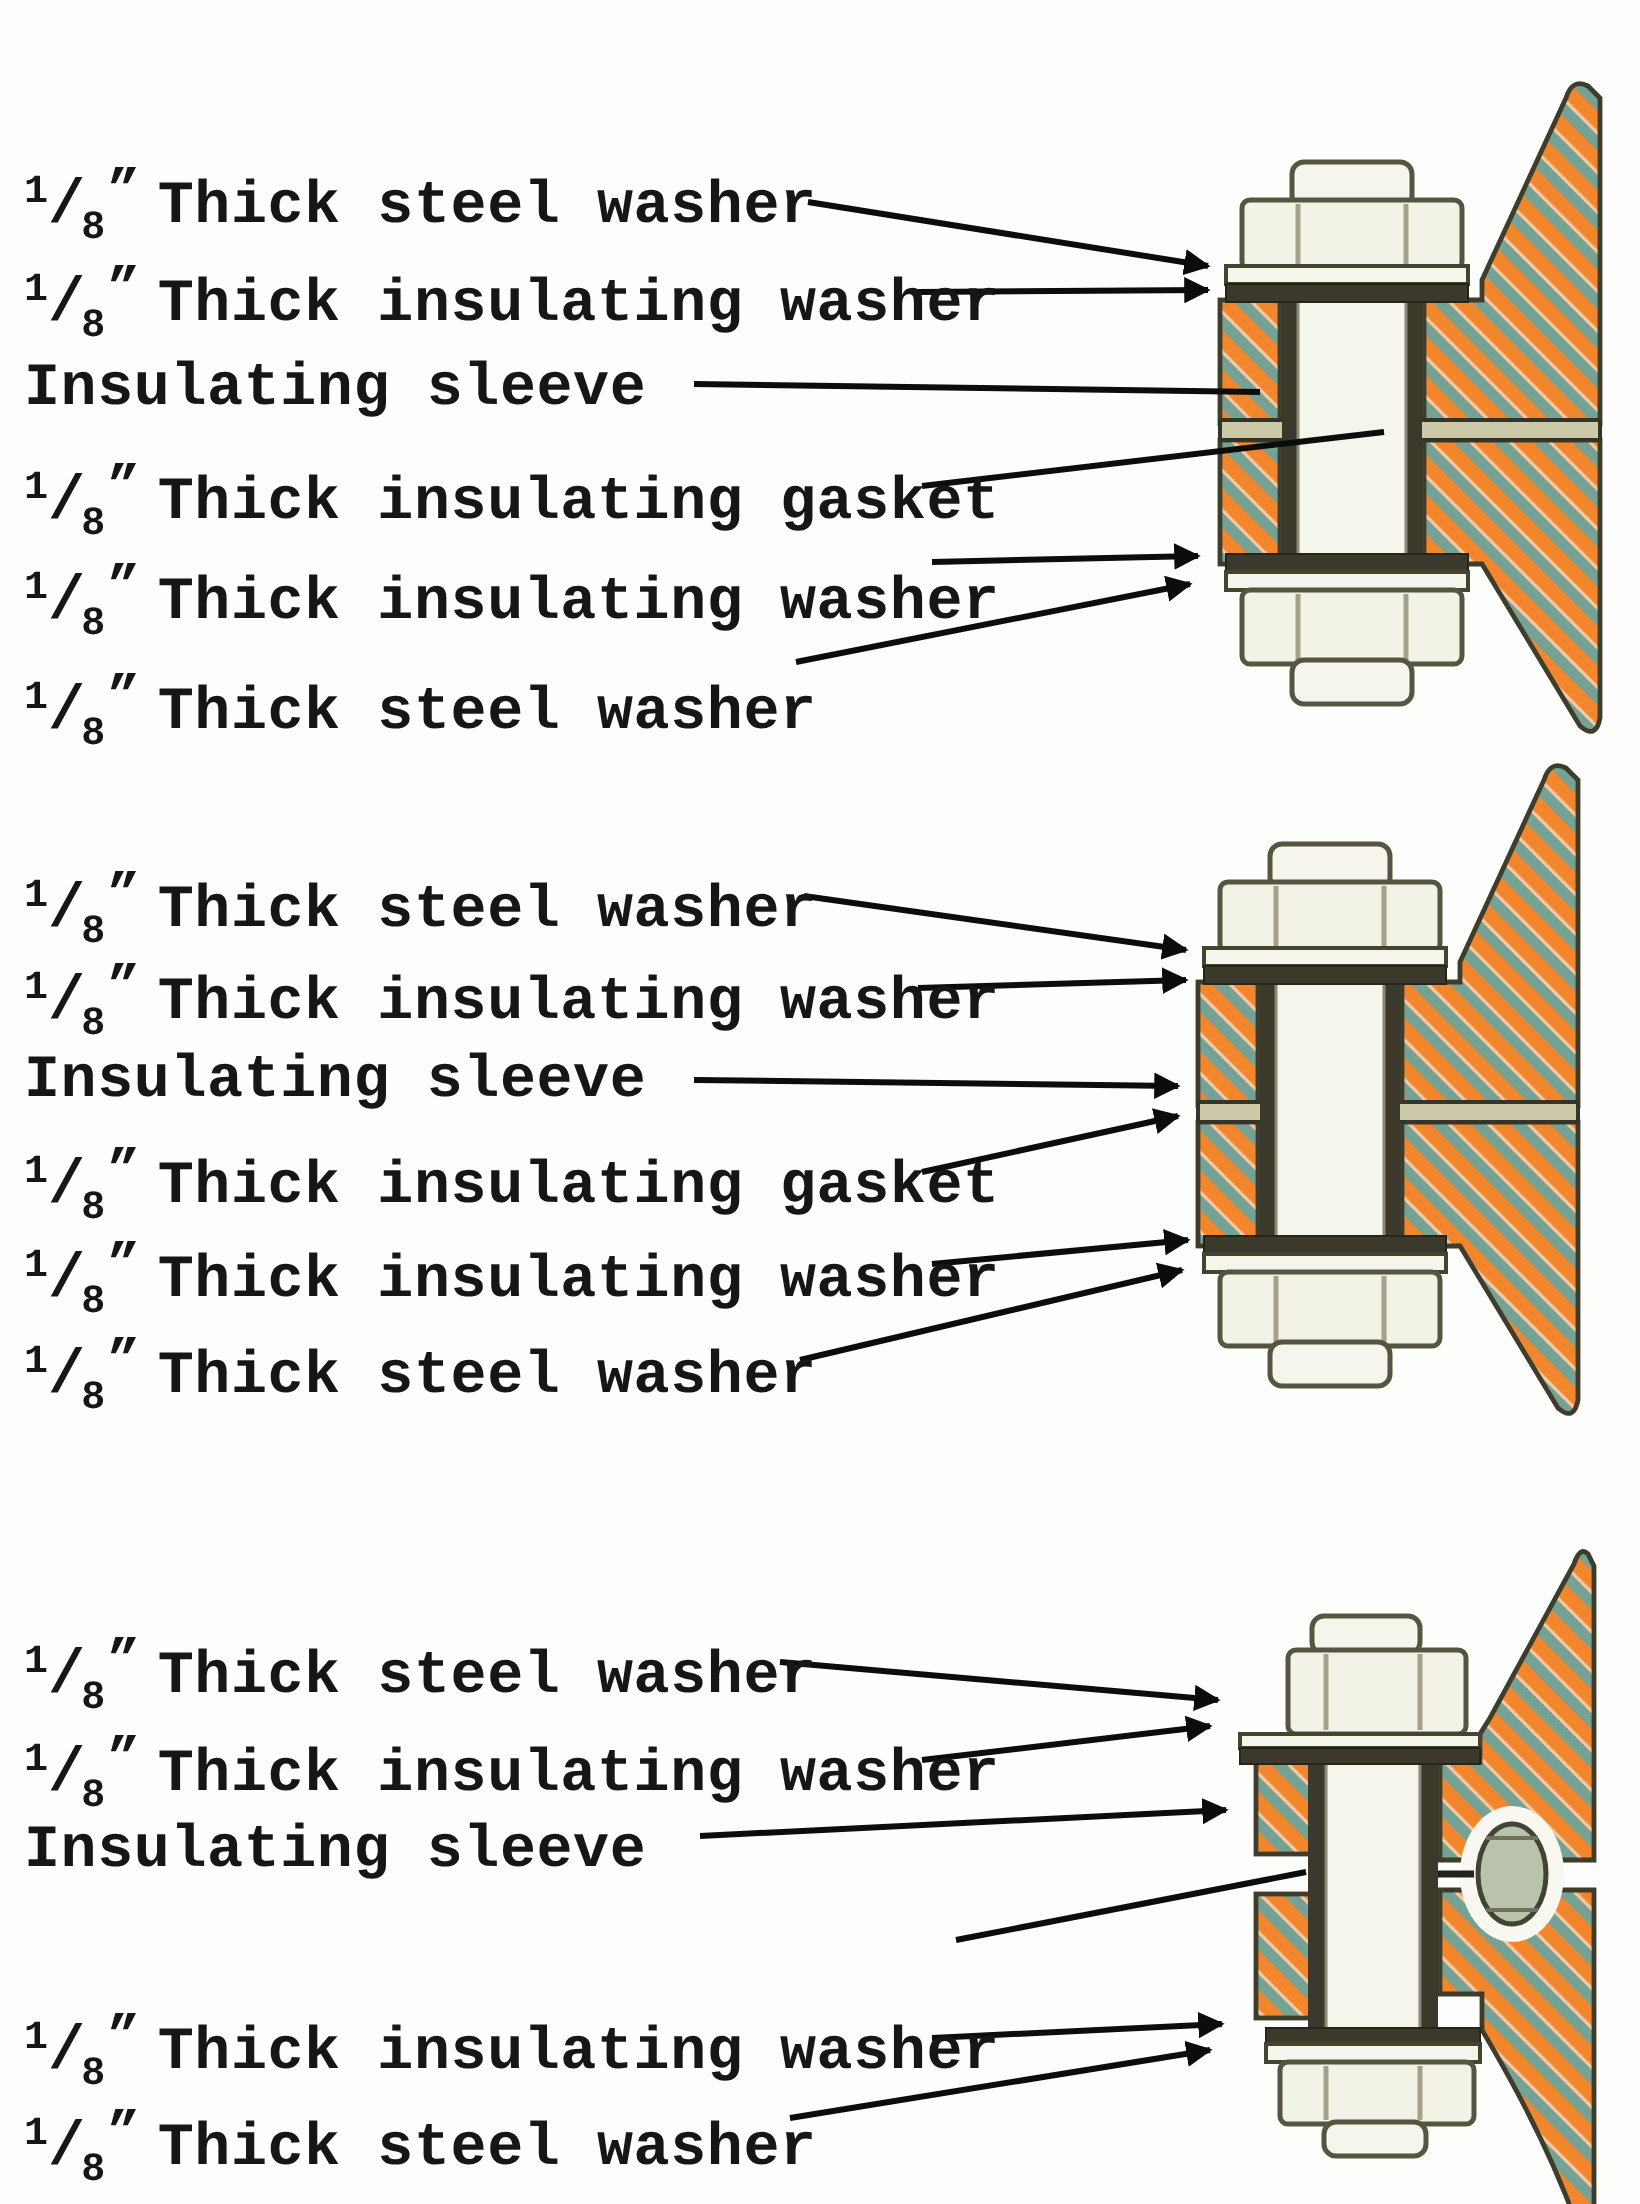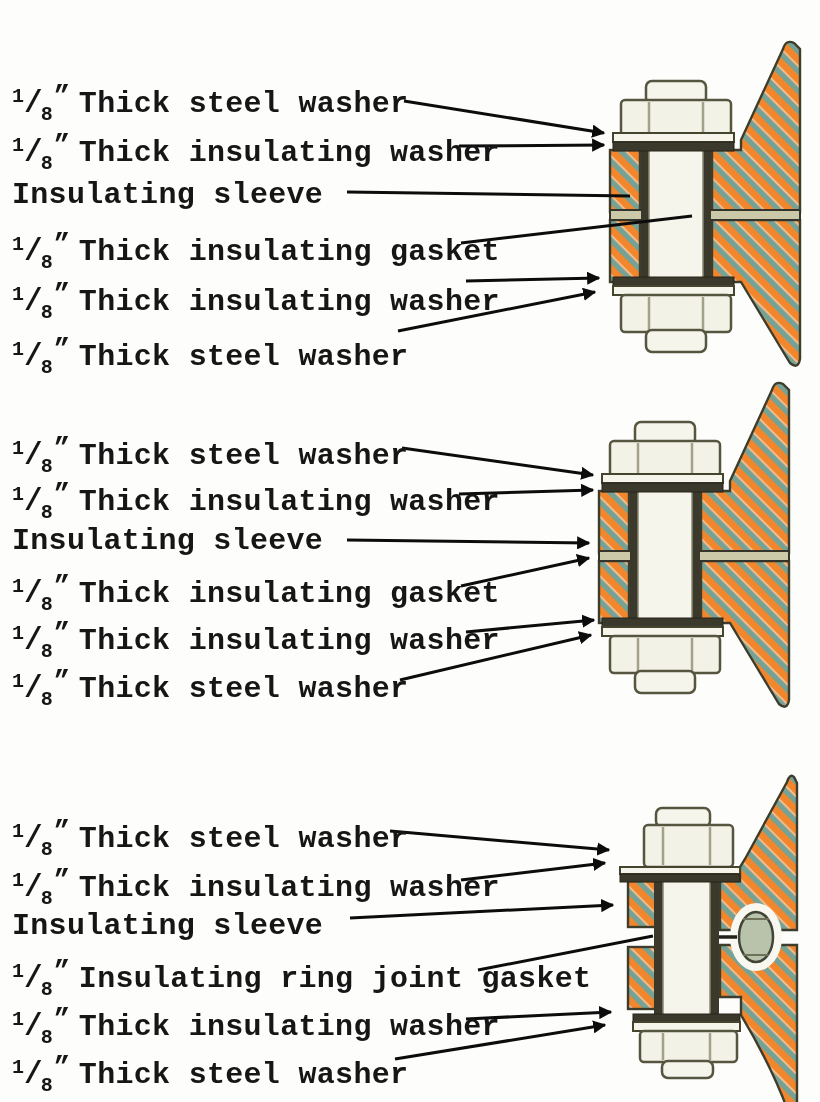--- a/index.html
+++ b/index.html
@@ -143,23 +143,20 @@
 
   <div class="lbl" style="top:786px">
     <span class="frac"><sup>1</sup><span class="sl">/</span><sub>8</sub></span><span class="qt">”</span><span class="txt">Thick steel washer</span>
   </div>
   <div class="lbl" style="top:835px">
     <span class="frac"><sup>1</sup><span class="sl">/</span><sub>8</sub></span><span class="qt">”</span><span class="txt">Thick insulating washer</span>
   </div>
   <div class="lbl" style="top:880px">
     <span class="txt" style="margin-left:0">Insulating sleeve</span>
   </div>
-  <div class="lbl" style="top:926px">
-    <span class="frac"><sup>1</sup><span class="sl">/</span><sub>8</sub></span><span class="qt">”</span><span class="txt">Insulating ring joint gasket</span>
-  </div>
   <div class="lbl" style="top:974px">
     <span class="frac"><sup>1</sup><span class="sl">/</span><sub>8</sub></span><span class="qt">”</span><span class="txt">Thick insulating washer</span>
   </div>
   <div class="lbl" style="top:1022px">
     <span class="frac"><sup>1</sup><span class="sl">/</span><sub>8</sub></span><span class="qt">”</span><span class="txt">Thick steel washer</span>
   </div>
 
 </div>
 
 </body></html>

